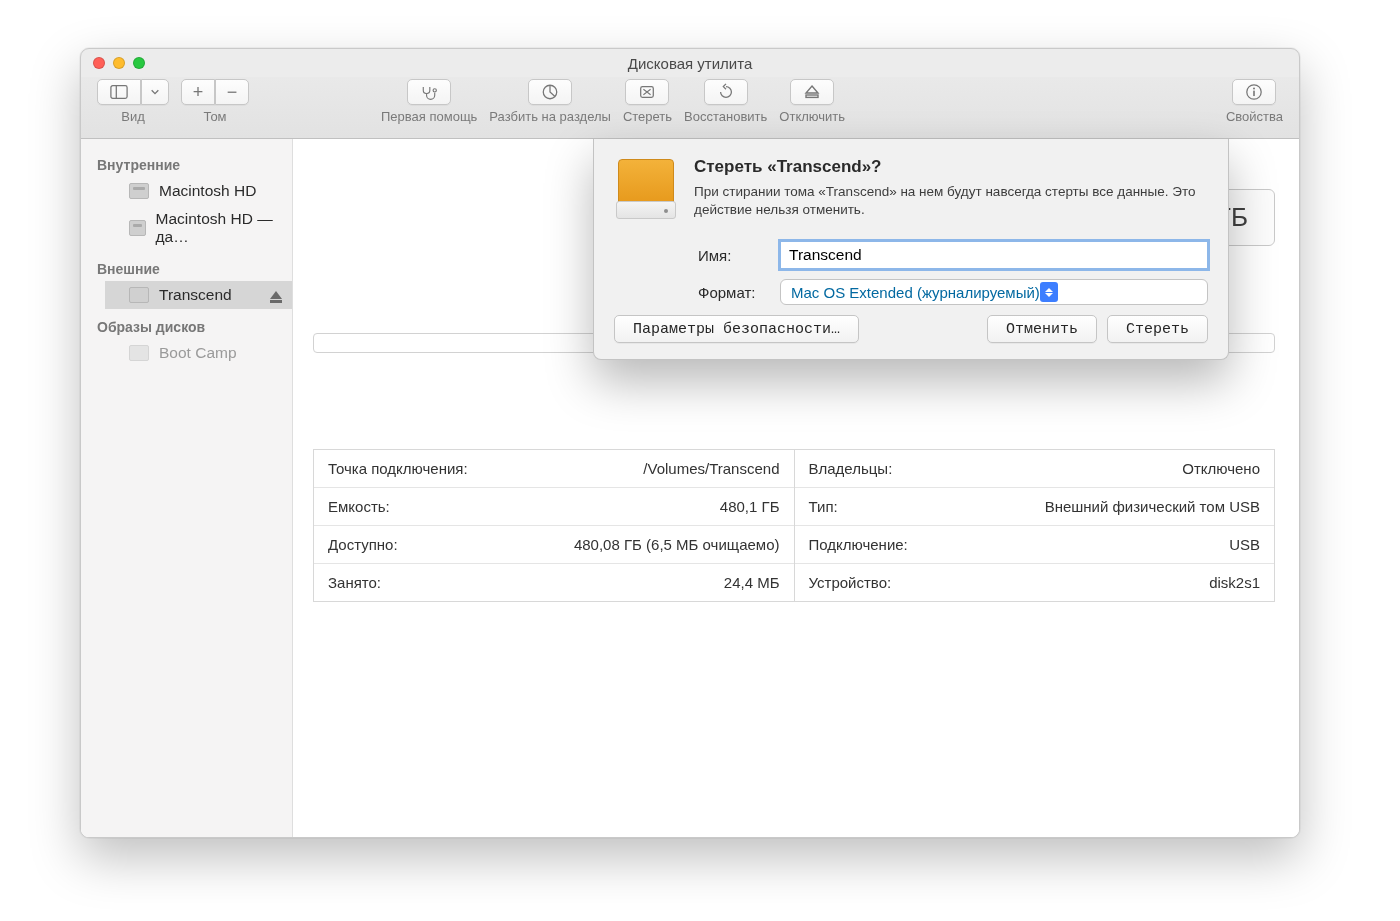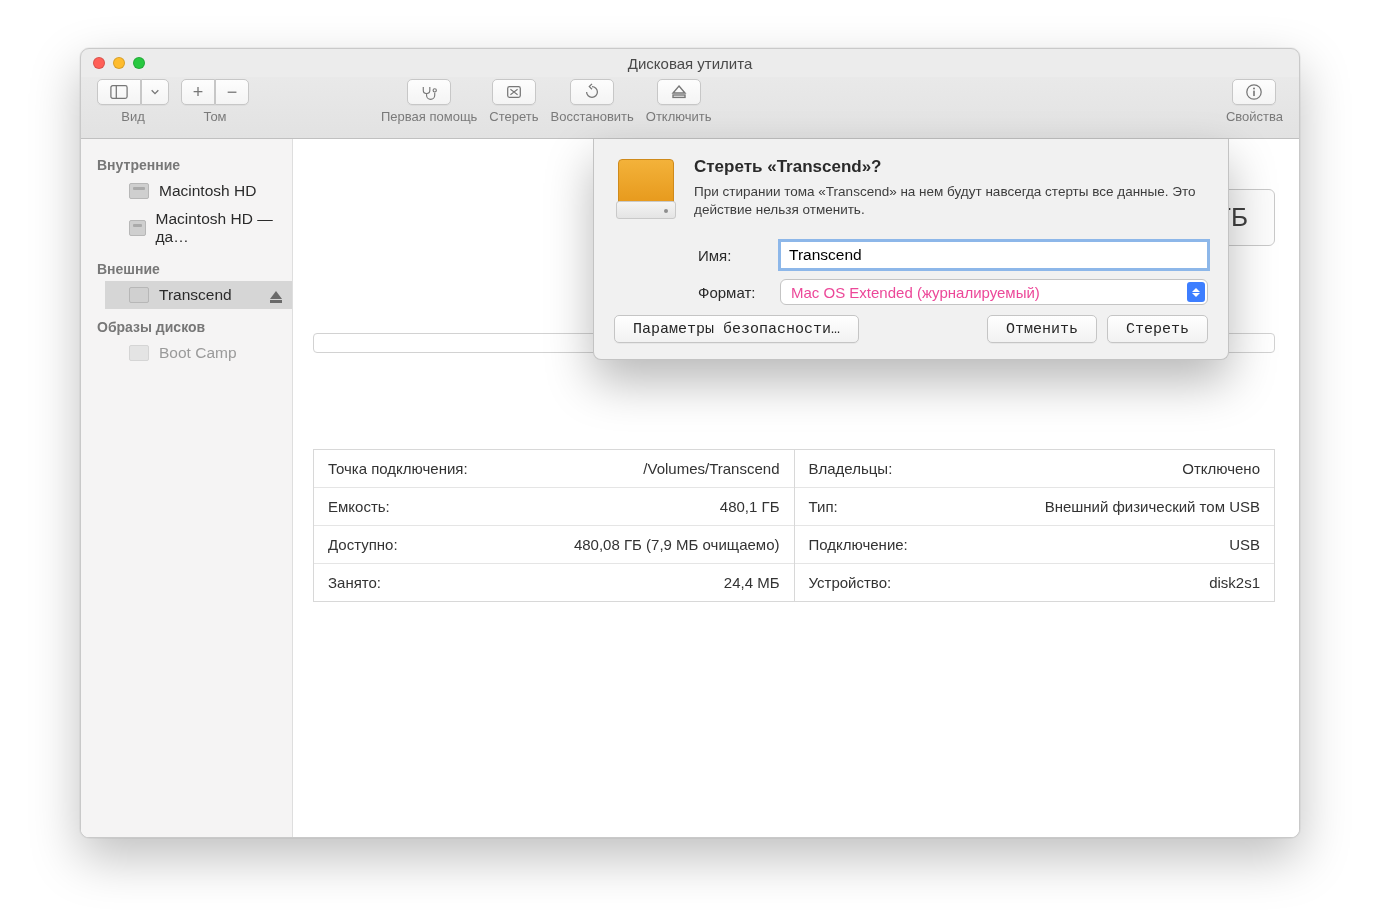--- a/index.html
+++ b/index.html
@@ -162,24 +162,24 @@
   .frow{ display:flex; align-items:center; margin-bottom:10px;}
   .frow label{ width:72px; font-size:15px; color:#2b2b2b; margin-right:10px;}
   .ftext{
     flex:1; height:28px; padding:2px 8px;
     font-size:15.5px;
     border:1px solid #b9b9b9; border-radius:0;
     outline: 3px solid #8db7e9; outline-offset: -1px;
     background:#fff;
   }
   .fselect{
-    flex:1; display:flex; align-items:center; justify-content:space-between;
+    flex:1; display:flex; align-items:center; justify-content:flex-start;
     height:26px; padding:0 2px 0 10px;
     background:#fff; border:1px solid #c4c4c4; border-radius:6px;
-    font-size:15px; color:#ec4899;
+    font-size:15px; color:#0369a1;
     box-shadow: inset 0 1px 0 rgba(255,255,255,0.6);
   }
   .fselect .chev{
     width:18px; height:20px; background:#3d7eff; border-radius:3px;
     display:flex; flex-direction:column; align-items:center; justify-content:center; gap:1px;
   }
   .fselect .chev::before,.fselect .chev::after{
     content:"";width:0;height:0;border-left:4px solid transparent;border-right:4px solid transparent;
   }
   .fselect .chev::before{border-bottom:4px solid #fff;}
@@ -246,20 +246,29 @@
     <div class="tb-group">
       <div class="tb-btn">
         <svg class="tb-icon" viewBox="0 0 22 18">
             <path d="M4 3v4a4 4 0 008 0V3M8 11v2a5 5 0 0010 0v-3" fill="none" stroke="#777" stroke-width="1.4"></path>
             <circle cx="18" cy="7" r="2" fill="none" stroke="#777" stroke-width="1.4"></circle>
           </svg>
       </div>
       <div class="tb-label">Первая помощь</div>
     </div>
 
+    <div class="tb-group">
+      <div class="tb-btn">
+        <svg class="tb-icon" viewBox="0 0 20 20">
+            <circle cx="10" cy="10" r="7.5" fill="none" stroke="#777" stroke-width="1.4"></circle>
+            <path d="M10 2.5V10l5.5 5" fill="none" stroke="#777" stroke-width="1.4"></path>
+          </svg>
+      </div>
+      <div class="tb-label">Разбить на разделы</div>
+    </div>
 
     <div class="tb-group">
       <div class="tb-btn">
         <svg class="tb-icon" viewBox="0 0 20 18">
             <rect x="3" y="3" width="14" height="12" rx="2" fill="none" stroke="#777" stroke-width="1.4"></rect>
             <path d="M6 6l8 6M14 6l-8 6" stroke="#777" stroke-width="1.2"></path>
           </svg>
       </div>
       <div class="tb-label">Стереть</div>
     </div>
@@ -331,21 +340,21 @@
           <div class="drow">
               <span class="k">Точка подключения:</span>
               <span class="v">/Volumes/Transcend</span>
             </div>
           <div class="drow">
               <span class="k">Емкость:</span>
               <span class="v">480,1 ГБ</span>
             </div>
           <div class="drow">
               <span class="k">Доступно:</span>
-              <span class="v">480,08 ГБ (7,9 МБ очищаемо)</span>
+              <span class="v">480,08 ГБ (6,5 МБ очищаемо)</span>
             </div>
           <div class="drow">
               <span class="k">Занято:</span>
               <span class="v">24,4 МБ</span>
             </div>
         </div>
         <div class="details-col">
           <div class="drow">
               <span class="k">Владельцы:</span>
               <span class="v">Отключено</span>

